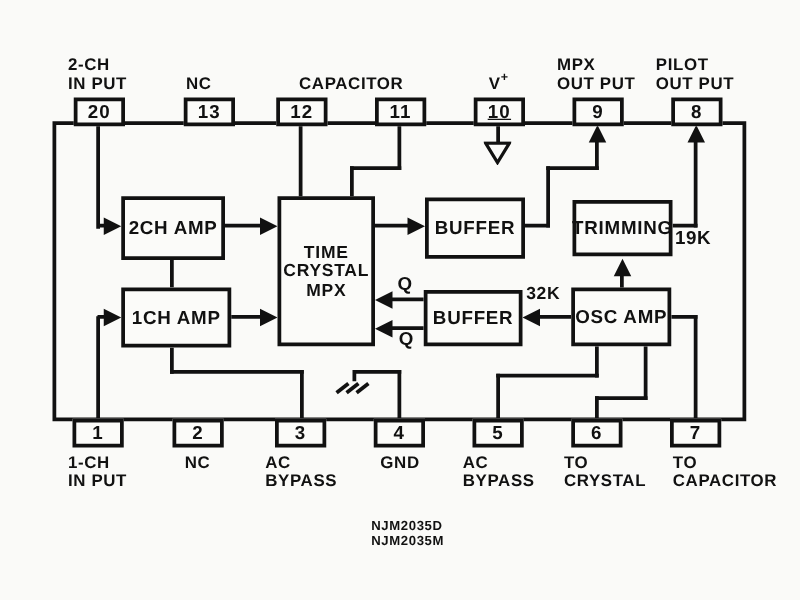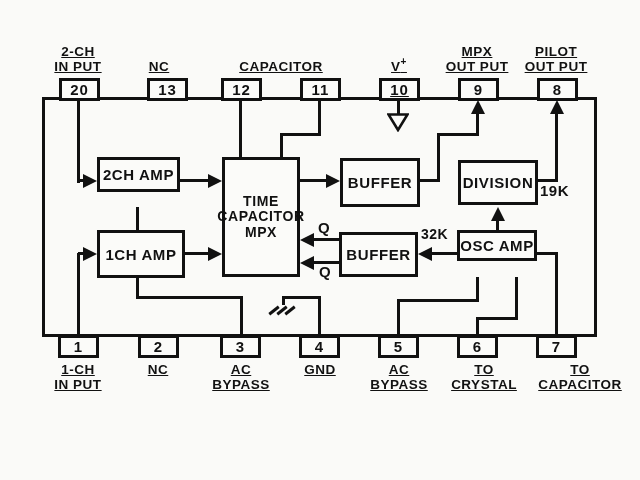--- a/index.html
+++ b/index.html
@@ -11,22 +11,22 @@
   
   .ic-body{position:absolute;left:42px;top:97px;width:555px;height:240px;
     border:3px solid #111;box-sizing:border-box;background:#fafaf8;}
   
   .pin{position:absolute;width:41px;height:23px;border:3px solid #111;
     box-sizing:border-box;background:#fbfbf9;display:flex;align-items:center;
     justify-content:center;font-size:15px;letter-spacing:1px;}
   .pin-top{top:78px;}
   .pin-bottom{top:335px;}
   
-  .plabel{position:absolute;text-align:center;font-size:13.5px;line-height:15px;
-    letter-spacing:0.5px;white-space:pre-line;transform:translateX(-50%);text-decoration:underline;}
+  .plabel{position:absolute;text-align:left;font-size:13.5px;line-height:15px;
+    letter-spacing:0.5px;white-space:pre-line;transform:translateX(-50%);}
   .plabel-top{bottom:406px;} 
   .plabel-bottom{top:362px;}
   sup.vplus{font-size:10px;vertical-align:6px;}
   
   .block{position:absolute;border:3px solid #111;box-sizing:border-box;
     background:#fbfbf9;display:flex;align-items:center;justify-content:center;
     text-align:center;font-size:15px;letter-spacing:0.6px;white-space:pre-line;}
   
   .w{position:absolute;background:#111;}
   .ar,.al,.au{position:absolute;width:0;height:0;}
@@ -114,29 +114,29 @@
   <div class="w" style="left:397px;top:299px;width:82px;height:3px;"></div>
   <div class="w" style="left:397px;top:299px;width:3px;height:39px;"></div>
 
   <div class="w" style="left:515px;top:277px;width:3px;height:43px;"></div>
   <div class="w" style="left:476px;top:317px;width:42px;height:3px;"></div>
   <div class="w" style="left:476px;top:317px;width:3px;height:21px;"></div>
 
   <div class="w" style="left:537px;top:252px;width:21px;height:3px;"></div>
   <div class="w" style="left:555px;top:252px;width:3px;height:86px;"></div>
 
-  <div class="block" style="left:97px;top:157px;width:83px;height:35px;">2CH AMP</div>
+  <div class="block" style="left:97px;top:157px;width:83px;height:51px;">2CH AMP</div>
   <div class="block" style="left:97px;top:230px;width:88px;height:48px;">1CH AMP</div>
   <div class="block" style="left:222px;top:157px;width:78px;height:120px;font-size:14px;line-height:15.5px;">TIME
-CAPACITOR
+CRYSTAL
 MPX</div>
   <div class="block" style="left:340px;top:158px;width:80px;height:49px;">BUFFER</div>
   <div class="block" style="left:339px;top:232px;width:79px;height:45px;">BUFFER</div>
-  <div class="block" style="left:458px;top:160px;width:80px;height:45px;">DIVISION</div>
-  <div class="block" style="left:457px;top:230px;width:80px;height:31px;">OSC AMP</div>
+  <div class="block" style="left:458px;top:160px;width:80px;height:45px;">TRIMMING</div>
+  <div class="block" style="left:457px;top:230px;width:80px;height:47px;">OSC AMP</div>
 
   <div class="wlabel" style="left:540px;top:182px;text-align:right;">19K</div>
   <div class="wlabel" style="left:421px;top:226px;font-size:14px;">32K</div>
   <div class="wlabel" style="left:318px;top:219px;">Q</div>
   <div class="wlabel overbar" style="left:319px;top:263px;">Q</div>
 
   <div class="pin pin-top" style="left:59px;">
       <span>20</span>
     </div>
   <div class="pin pin-top" style="left:147px;">
@@ -196,14 +196,18 @@
   <div class="plabel plabel-bottom" style="left:241px;">AC
 BYPASS</div>
   <div class="plabel plabel-bottom" style="left:320px;">GND</div>
   <div class="plabel plabel-bottom" style="left:399px;">AC
 BYPASS</div>
   <div class="plabel plabel-bottom" style="left:484px;">TO
 CRYSTAL</div>
   <div class="plabel plabel-bottom" style="left:580px;">TO
 CAPACITOR</div>
 
+  <div class="footer">
+    <div>NJM2035D</div>
+    <div>NJM2035M</div>
+  </div>
 
 </div>
 
 </body></html>

